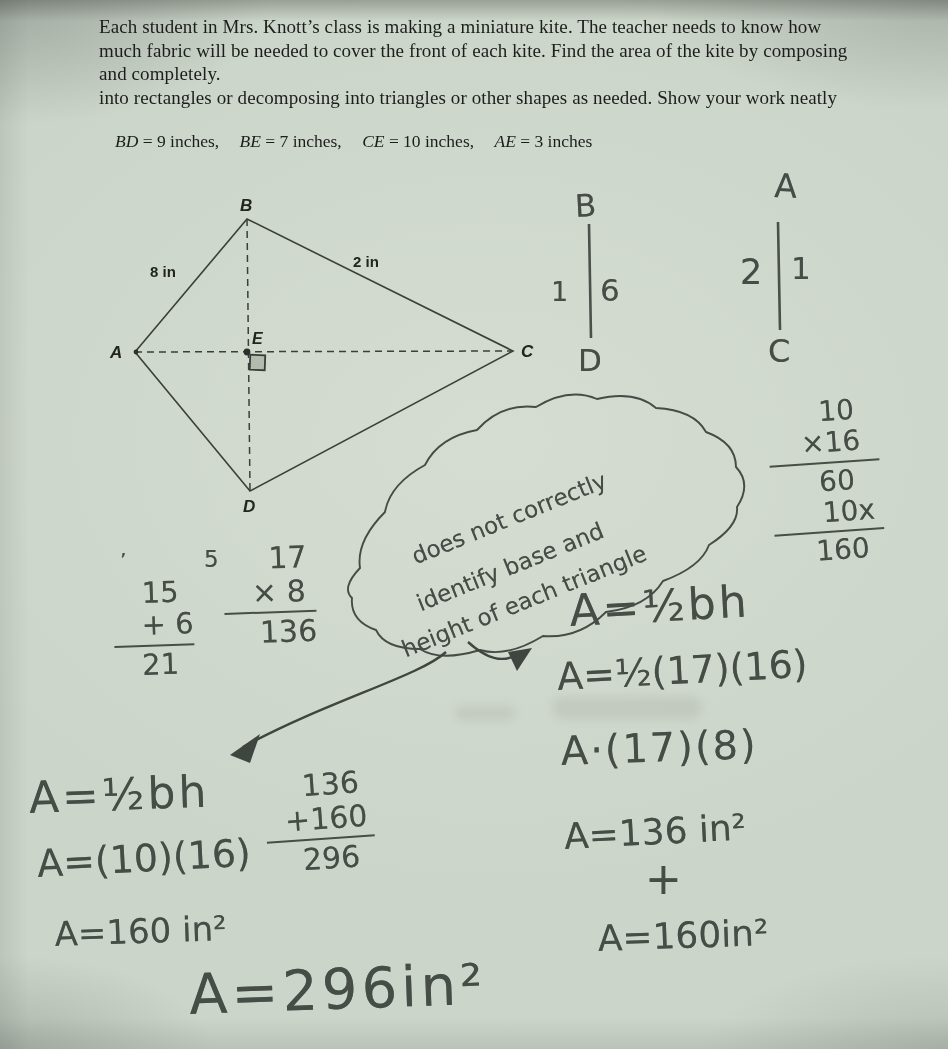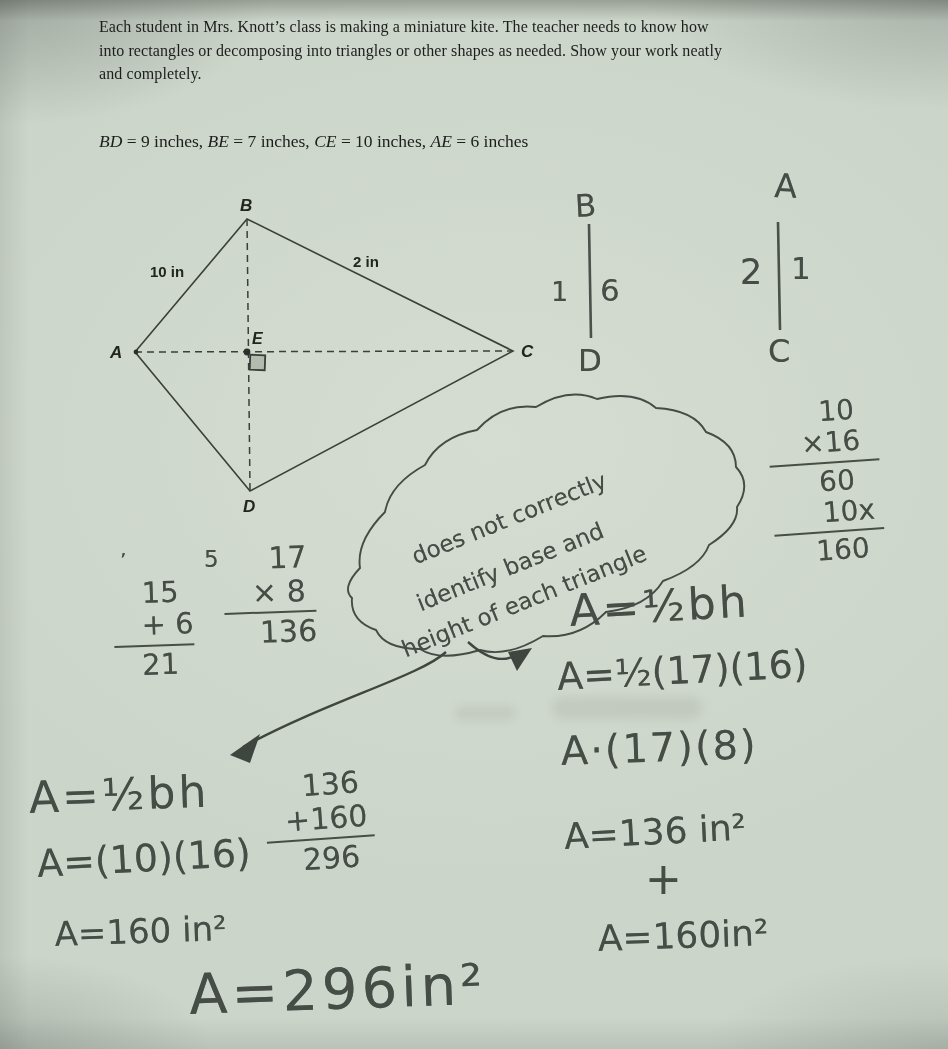--- a/index.html
+++ b/index.html
@@ -16,29 +16,29 @@
       linear-gradient(180deg, rgba(55,62,55,0.35) 0%, rgba(55,62,55,0) 2%),
       linear-gradient(0deg, rgba(55,62,55,0.12) 0%, rgba(55,62,55,0) 3%),
       linear-gradient(90deg, rgba(55,62,55,0.10) 0%, rgba(55,62,55,0) 3%),
       #ccd5ca;
     font-family:"Liberation Serif", serif;
   }
   .smudge{position:absolute;background:rgba(75,82,75,0.10);filter:blur(5px);border-radius:12px;}
   
   .problem{
     position:absolute;left:99px;top:15px;width:800px;
-    color:#1c1e1c;font-size:16px;line-height:23.5px;
+    color:#1c1e1c;font-size:19px;line-height:23.5px;
     letter-spacing:0.1px;
   }
   .problem .pline{white-space:nowrap;}
   .givens{
     position:absolute;left:99px;top:131px;
     color:#1c1e1c;font-size:17.5px;white-space:nowrap;
   }
-  .givens i{}
+  .givens i{margin-left:16px;}
   
   .dlabel{
     position:absolute;color:#22251f;
     font-family:"Liberation Sans", sans-serif;font-weight:bold;
   }
   .vlabel{font-style:italic;font-size:17px;}
   .mlabel{font-size:15px;}
   
   .hand{
     position:absolute;color:#464c46;
@@ -54,26 +54,27 @@
 </head>
 <body>
 
 <div class="page">
 
   <div class="smudge" style="left:552px;top:697px;width:150px;height:22px;"></div>
   <div class="smudge" style="left:455px;top:706px;width:60px;height:14px;"></div>
 
   <div class="problem">
     <div class="pline">Each student in Mrs. Knott’s class is making a miniature kite. The teacher needs to know how</div>
+    <div class="pline">much fabric will be needed to cover the front of each kite. Find the area of the kite by composing</div>
+    <div class="pline">and completely.</div>
     <div class="pline">into rectangles or decomposing into triangles or other shapes as needed. Show your work neatly</div>
-    <div class="pline">and completely.</div>
   </div>
 
   <div class="givens">
-    <i>BD</i><span> = 9 inches, </span><i>BE</i><span> = 7 inches, </span><i>CE</i><span> = 10 inches, </span><i>AE</i><span> = 6 inches</span>
+    <i>BD</i><span> = 9 inches, </span><i>BE</i><span> = 7 inches, </span><i>CE</i><span> = 10 inches, </span><i>AE</i><span> = 3 inches</span>
   </div>
 
   <svg class="ink" width="948" height="1049" viewBox="0 0 948 1049">
 
     <path d="M135,352 L247,219 L513,351 L250,491 Z" fill="none" stroke="#3a3f3a" stroke-width="1.6"></path>
 
     <path d="M135,352 L513,351" fill="none" stroke="#3a3f3a" stroke-width="1.5" stroke-dasharray="7 5"></path>
     <path d="M247,219 L250,491" fill="none" stroke="#3a3f3a" stroke-width="1.5" stroke-dasharray="7 5"></path>
 
     <rect x="250" y="355" width="15" height="15" fill="#b3bbae" stroke="#383d38" stroke-width="1.8" transform="rotate(2 257 362)"></rect>
@@ -97,21 +98,21 @@
 
     <path d="M468,642 C488,660 502,662 514,656" fill="none" stroke="#3f453f" stroke-width="2.4"></path>
     <polygon points="532,648 508,652 517,671" fill="#3f453f"></polygon>
   </svg>
 
   <div class="dlabel vlabel" style="left:240px;top:196px;">B</div>
   <div class="dlabel vlabel" style="left:110px;top:343px;">A</div>
   <div class="dlabel vlabel" style="left:521px;top:342px;">C</div>
   <div class="dlabel vlabel" style="left:243px;top:497px;">D</div>
   <div class="dlabel vlabel" style="left:252px;top:330px;font-size:16px;">E</div>
-  <div class="dlabel mlabel" style="left:150px;top:263px;">10 in</div>
+  <div class="dlabel mlabel" style="left:150px;top:263px;">8 in</div>
   <div class="dlabel mlabel" style="left:353px;top:253px;">2 in</div>
 
   <div class="hand" style="left:574px;top:188px;font-size:31px;transform:rotate(-3deg);">B</div>
   <div class="hand" style="left:551px;top:276px;font-size:27px;">1</div>
   <div class="hand" style="left:600px;top:272px;font-size:31px;">6</div>
   <div class="hand" style="left:578px;top:342px;font-size:31px;">D</div>
 
   <div class="hand" style="left:775px;top:166px;font-size:33px;transform:rotate(2deg);">A</div>
   <div class="hand" style="left:740px;top:252px;font-size:35px;">2</div>
   <div class="hand" style="left:791px;top:250px;font-size:31px;">1</div>

